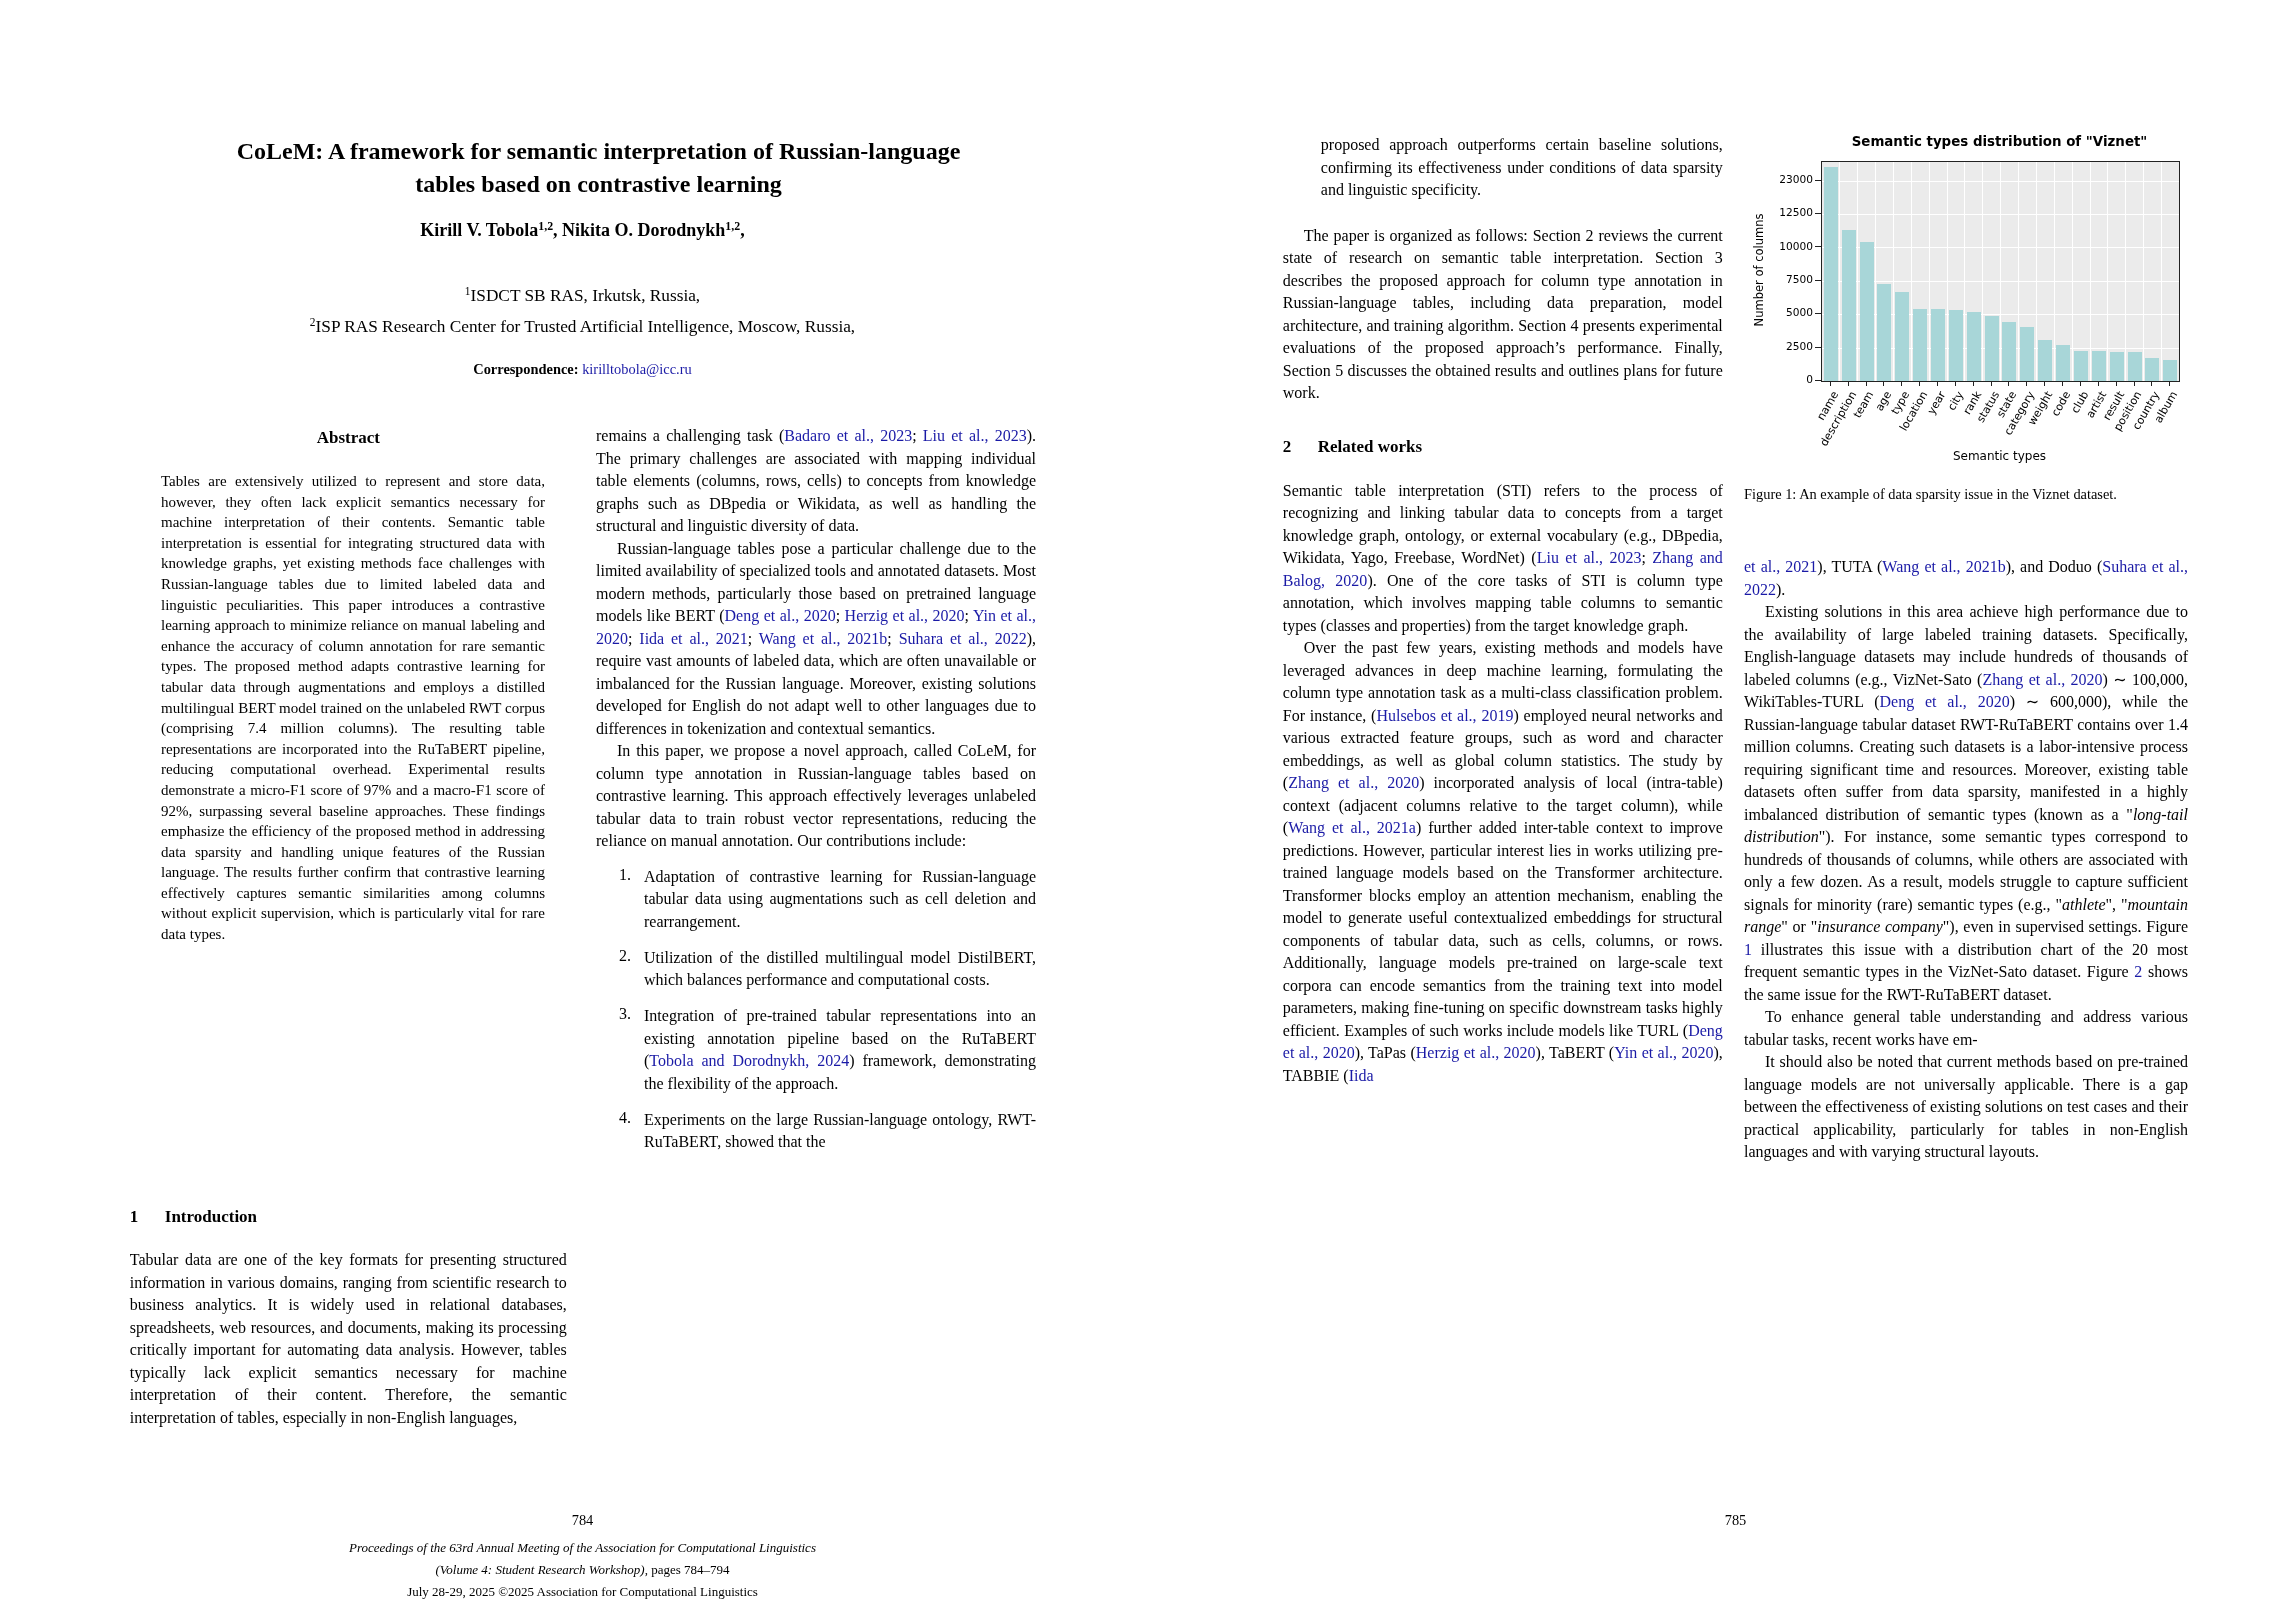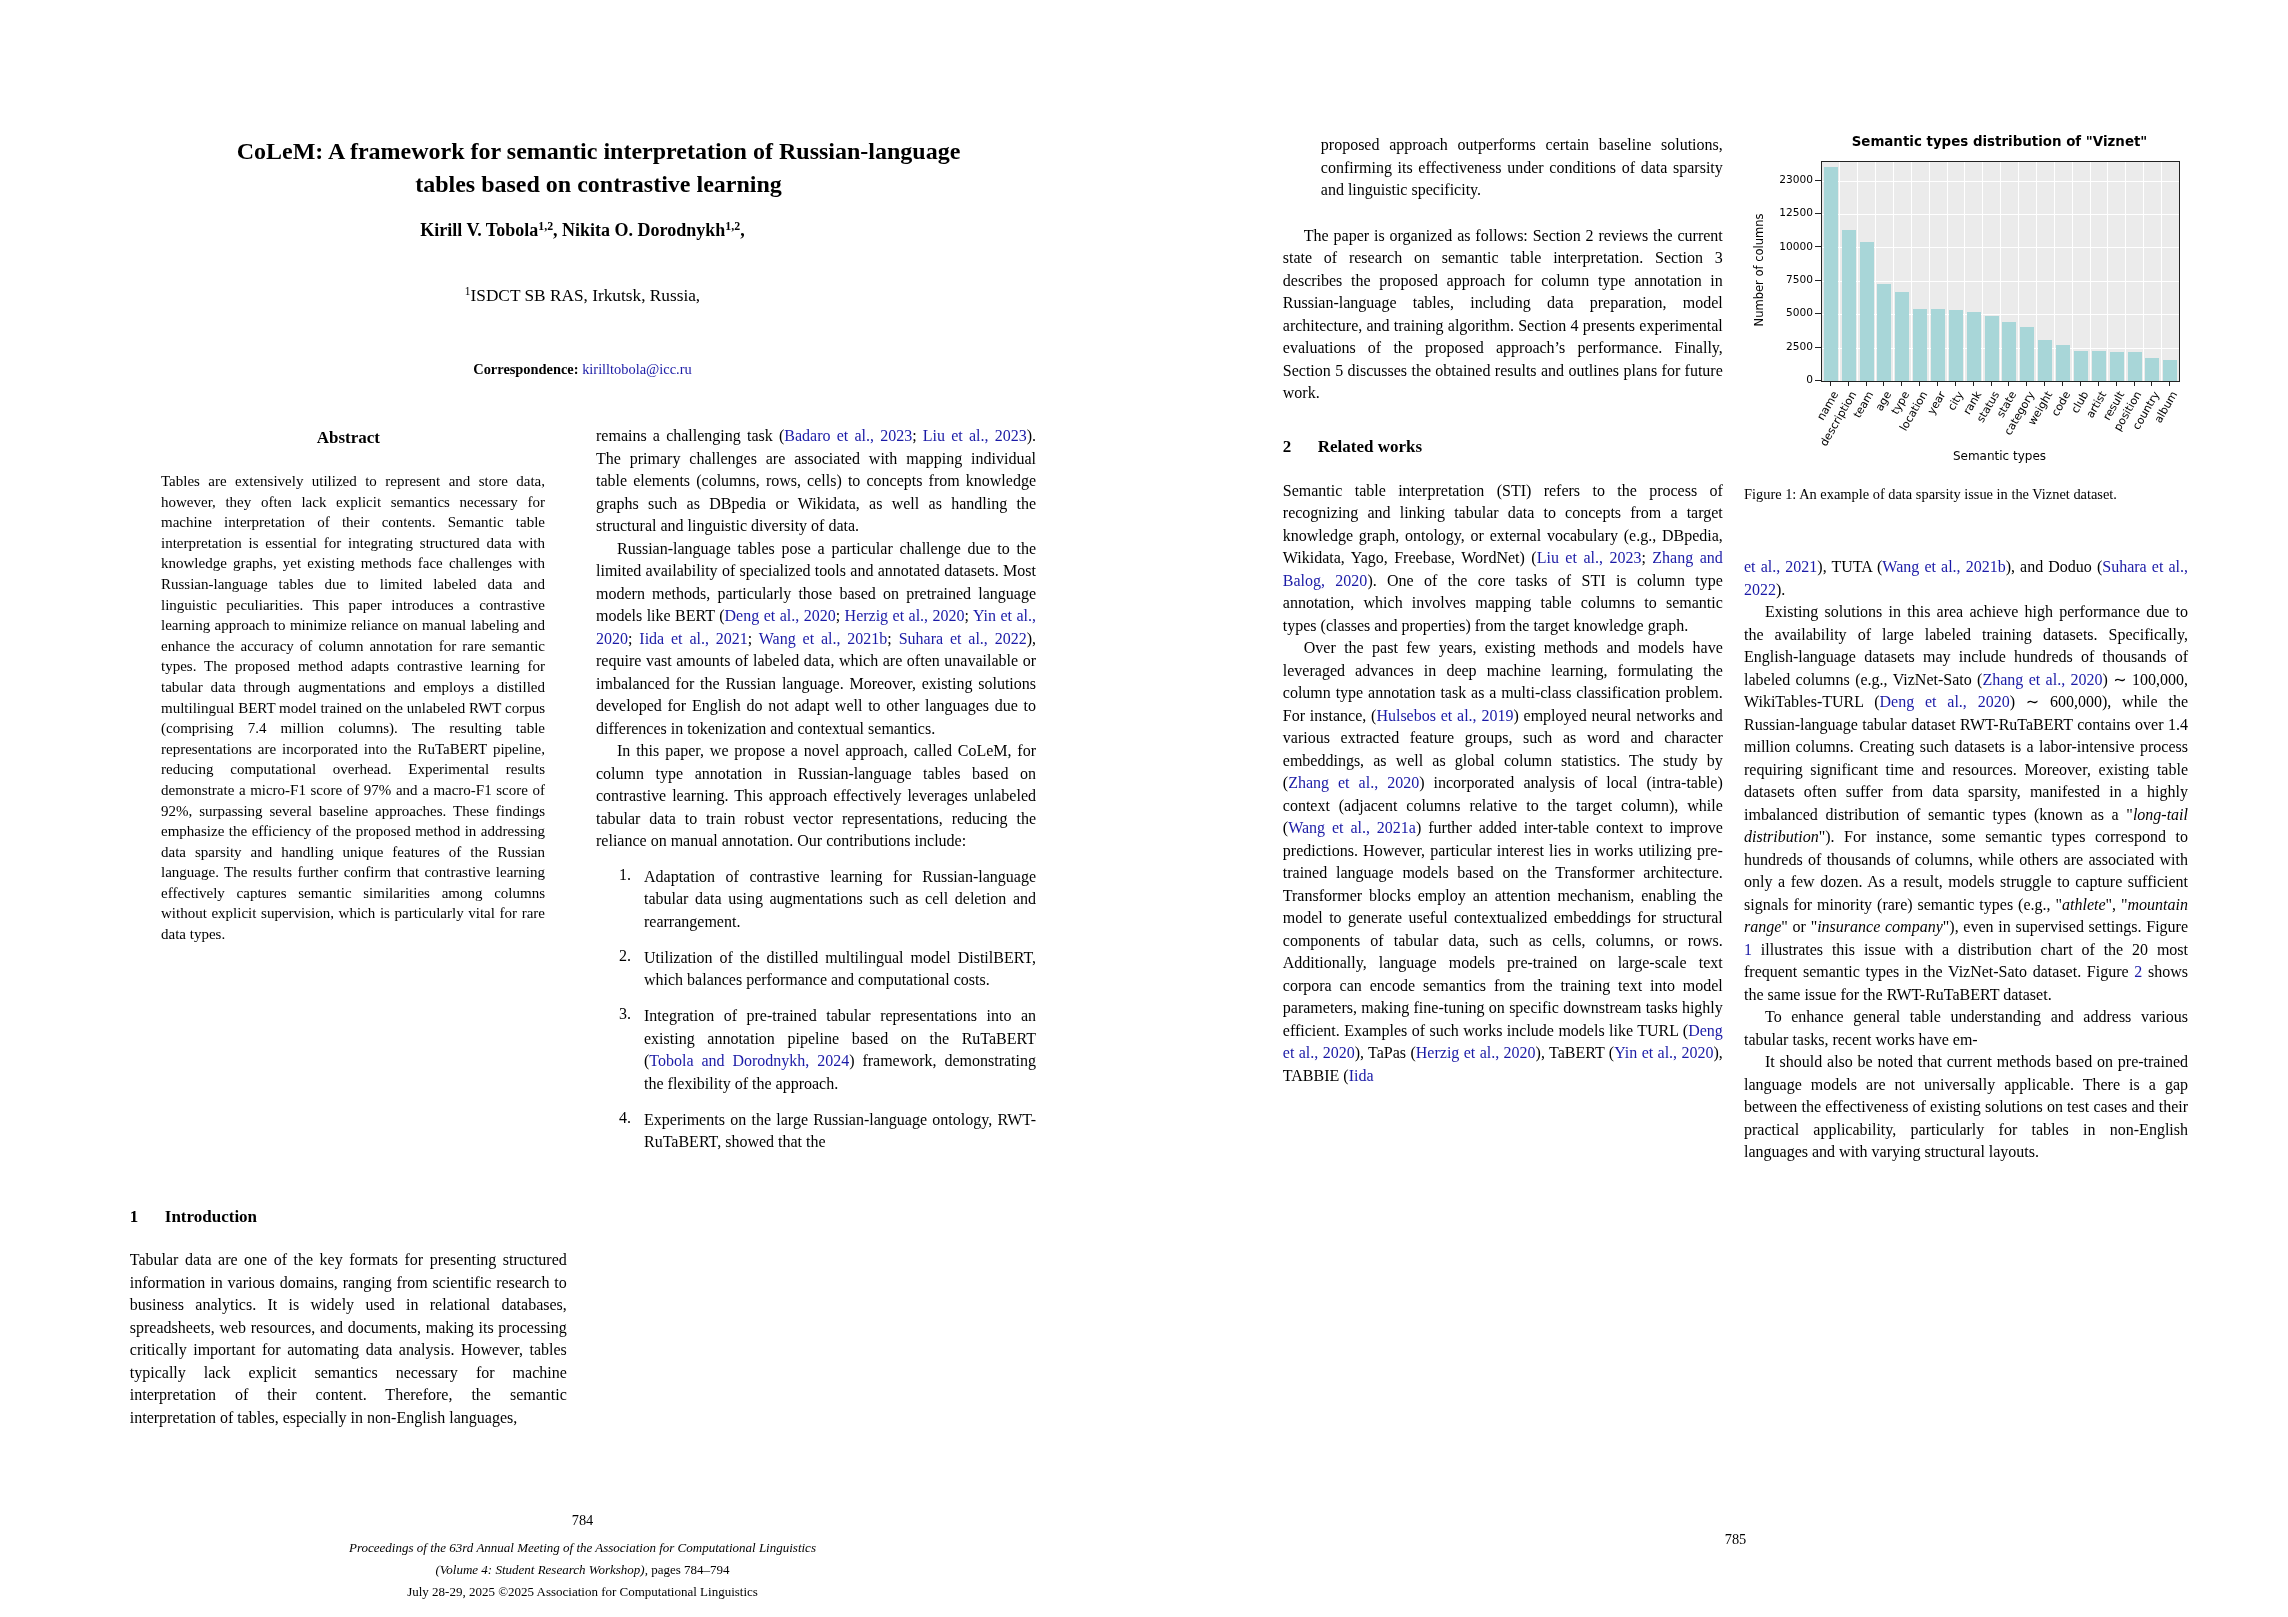--- a/index.html
+++ b/index.html
@@ -55,20 +55,21 @@
 
     <div class="abs title center" style="left:16px; top:135px; width:915px;">
       <div>CoLeM: A framework for semantic interpretation of Russian-language</div>
       <div>tables based on contrastive learning</div>
     </div>
 
     <div class="abs authors center" style="left:0; top:219px; width:915px;"><span>Kirill V. Tobola</span><span class="sup">1,2</span><span>, Nikita O. Dorodnykh</span><span class="sup">1,2</span><span>,</span></div>
 
     <div class="abs affil center" style="left:0; top:278px; width:915px;">
       <div><span class="sup">1</span><span>ISDCT SB RAS, Irkutsk, Russia,</span></div>
+      <div><span class="sup">2</span><span>ISP RAS Research Center for Trusted Artificial Intelligence, Moscow, Russia,</span></div>
     </div>
 
     <div class="abs corr center" style="left:0; top:361px; width:915px;"><span class="b">Correspondence: </span><span class="c">kirilltobola@icc.ru</span></div>
 
     <div class="abs abshead" style="left:4.8px; top:428px; width:437px;">Abstract</div>
     <div class="abs abstext" style="left:36px; top:471px; width:384px;">Tables are extensively utilized to represent and store data, however, they often lack explicit semantics necessary for machine interpretation of their contents. Semantic table interpretation is essential for integrating structured data with knowledge graphs, yet existing methods face challenges with Russian-language tables due to limited labeled data and linguistic peculiarities. This paper introduces a contrastive learning approach to minimize reliance on manual labeling and enhance the accuracy of column annotation for rare semantic types. The proposed method adapts contrastive learning for tabular data through augmentations and employs a distilled multilingual BERT model trained on the unlabeled RWT corpus (comprising 7.4 million columns). The resulting table representations are incorporated into the RuTaBERT pipeline, reducing computational overhead. Experimental results demonstrate a micro-F1 score of 97% and a macro-F1 score of 92%, surpassing several baseline approaches. These findings emphasize the efficiency of the proposed method in addressing data sparsity and handling unique features of the Russian language. The results further confirm that contrastive learning effectively captures semantic similarities among columns without explicit supervision, which is particularly vital for rare data types.</div>
 
     <div class="abs shead" style="left:4.8px; top:1207px; width:437px;">
       <span class="num">1</span><span>Introduction</span>
     </div>
@@ -226,17 +227,17 @@
         </div>
 
       <div class="caption" style="margin-top:11.5px;">Figure 1: An example of data sparsity issue in the Viznet dataset.</div>
 
       <div class="par" style="margin-top:52px;"><span class="c">et al., 2021</span><span>), TUTA (</span><span class="c">Wang et al., 2021b</span><span>), and Doduo (</span><span class="c">Suhara et al., 2022</span><span>).</span></div>
       <div class="par ind"><span>Existing solutions in this area achieve high performance due to the availability of large labeled training datasets. Specifically, English-language datasets may include hundreds of thousands of labeled columns (e.g., VizNet-Sato (</span><span class="c">Zhang et al., 2020</span><span>) ∼ 100,000, WikiTables-TURL (</span><span class="c">Deng et al., 2020</span><span>) ∼ 600,000), while the Russian-language tabular dataset RWT-RuTaBERT contains over 1.4 million columns. Creating such datasets is a labor-intensive process requiring significant time and resources. Moreover, existing table datasets often suffer from data sparsity, manifested in a highly imbalanced distribution of semantic types (known as a "</span><span class="i">long-tail distribution</span><span>"). For instance, some semantic types correspond to hundreds of thousands of columns, while others are associated with only a few dozen. As a result, models struggle to capture sufficient signals for minority (rare) semantic types (e.g., "</span><span class="i">athlete</span><span>", "</span><span class="i">mountain range</span><span>" or "</span><span class="i">insurance company</span><span>"), even in supervised settings. Figure </span><span class="c">1</span><span> illustrates this issue with a distribution chart of the 20 most frequent semantic types in the VizNet-Sato dataset. Figure </span><span class="c">2</span><span> shows the same issue for the RWT-RuTaBERT dataset.</span></div>
       <div class="par ind"><span>To enhance general table understanding and address various tabular tasks, recent works have em-</span></div>
       <div class="par ind"><span>It should also be noted that current methods based on pre-trained language models are not universally applicable. There is a gap between the effectiveness of existing solutions on test cases and their practical applicability, particularly for tables in non-English languages and with varying structural layouts.</span></div>
     </div>
 
-    <div class="abs pgnum center" style="left:0; top:1512px; width:915px;margin-top:19px;">785</div>
+    <div class="abs pgnum center" style="left:0; top:1512px; width:915px;">785</div>
   </div>
 
 </div>
 
 
 </body></html>

